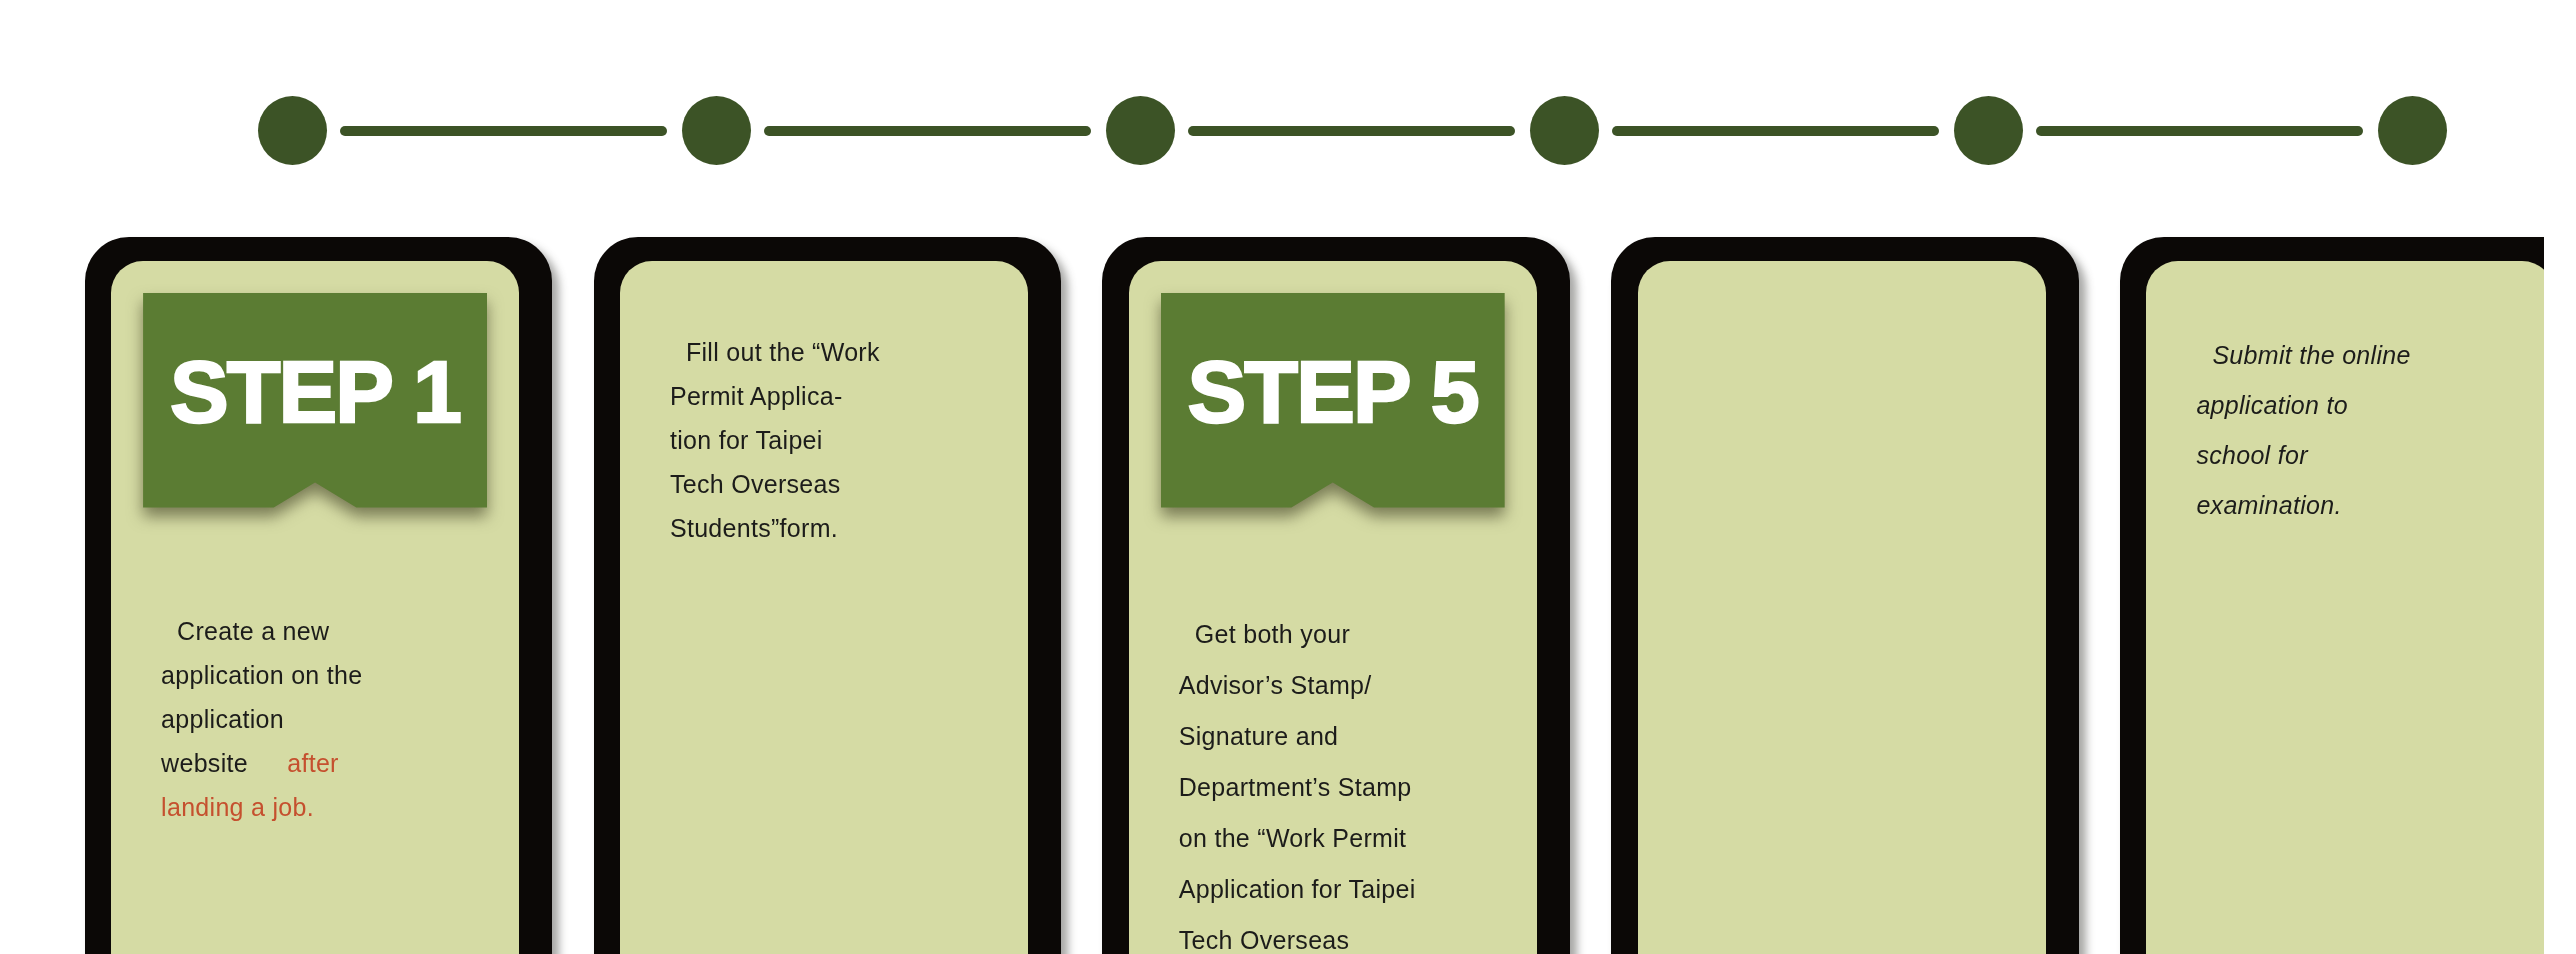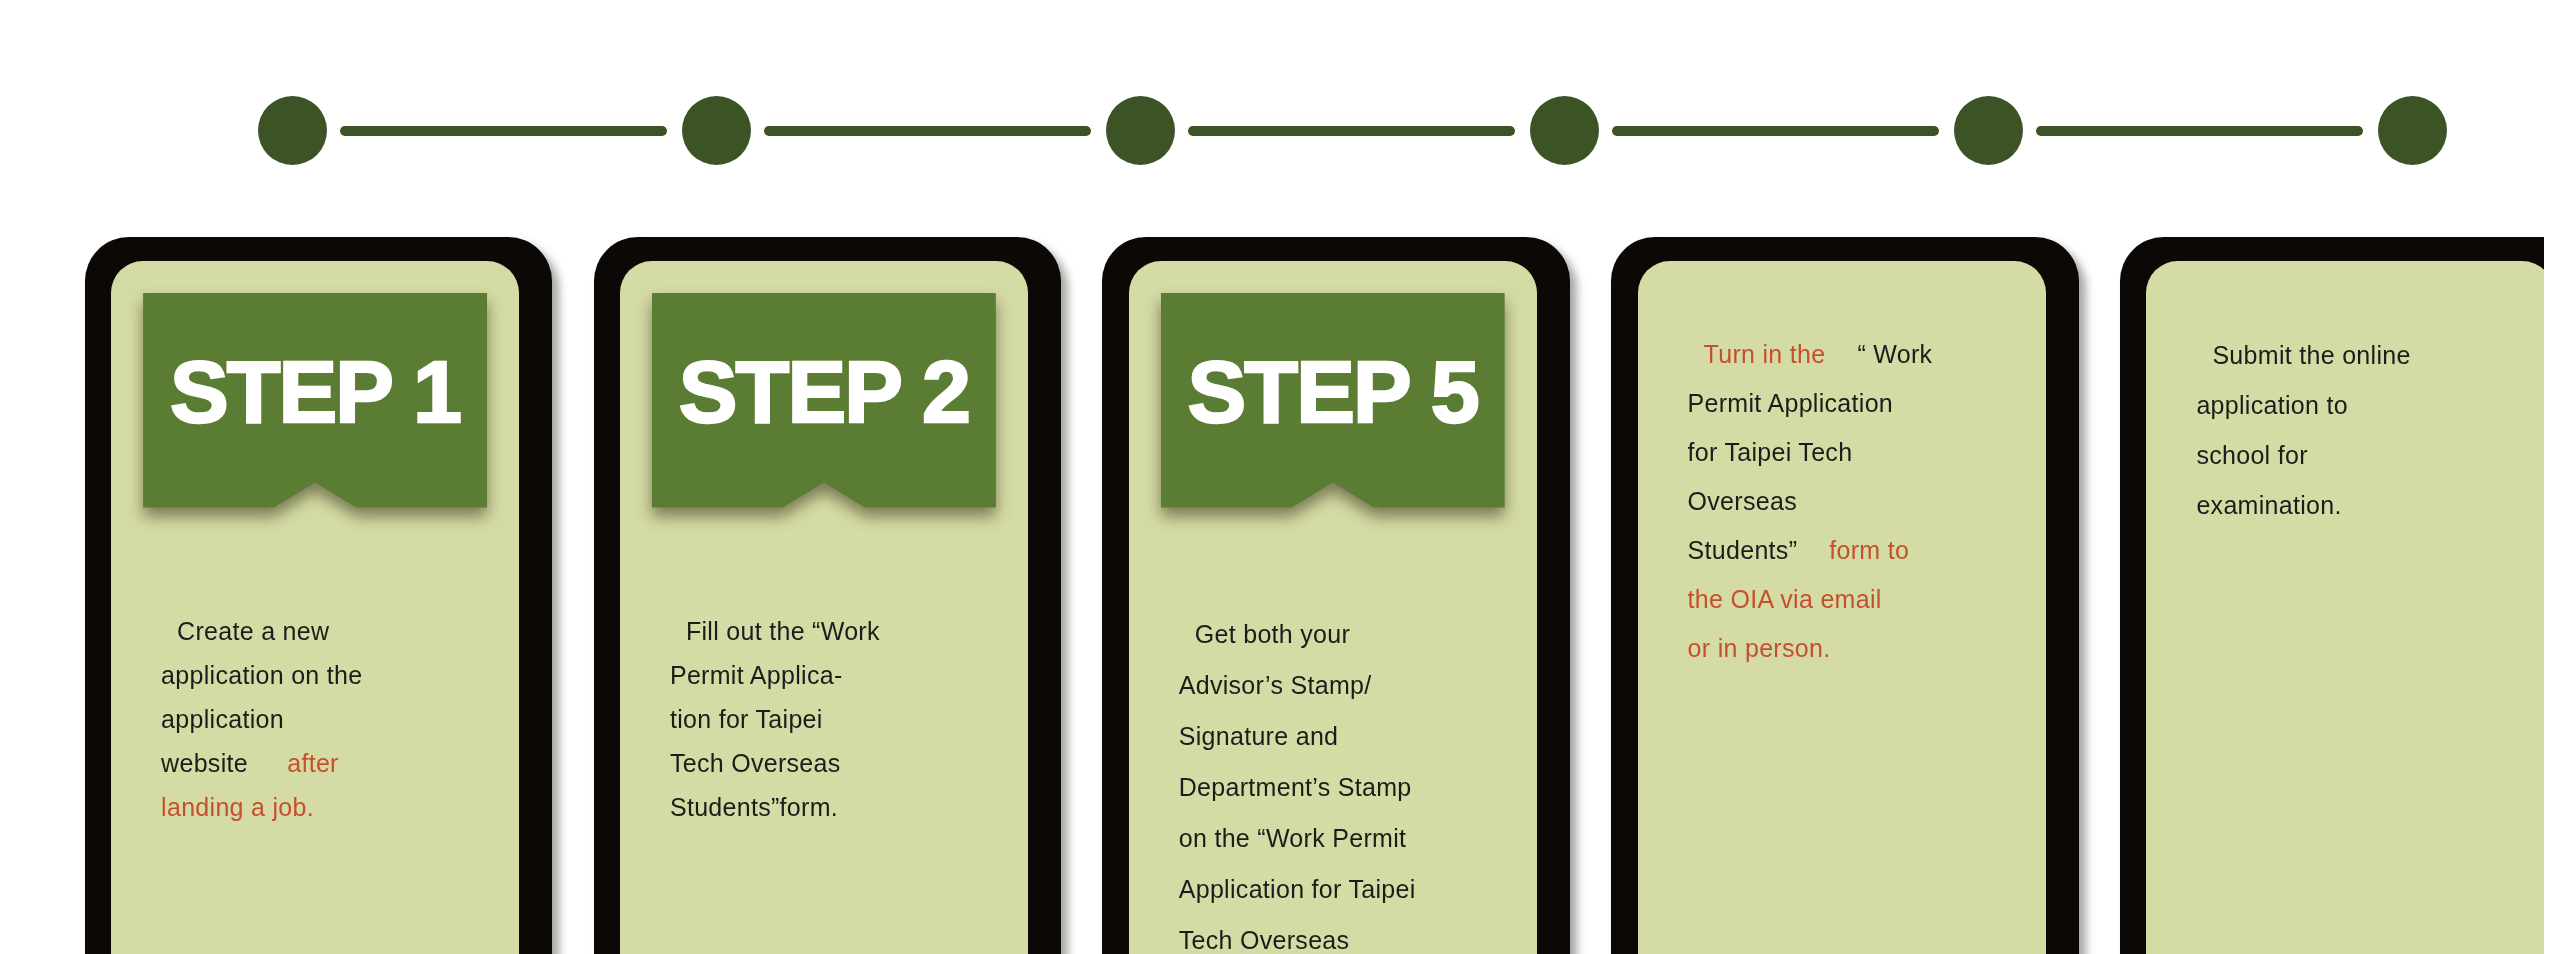--- a/index.html
+++ b/index.html
@@ -75,21 +75,21 @@
   .step-body {
     padding:53px 28.5px 0 34px;
     font-size:25px;
     letter-spacing:0.3px;
     color:#1c1c1a;
     white-space:pre-line;
   }
   .step-body .red { color:#c5502e; }
   .lh46 { line-height:44px; }
   .lh52 { line-height:49px; }
-  .lh53 { line-height:50px; }
+  .lh53 { line-height:50px;font-style:italic; }
   .lh54 { line-height:51px; }
 </style>
 </head>
 <body>
 
 <div class="page">
 
   <div class="timeline">
     <div class="tl-node n1"></div>
     <div class="tl-node n2"></div>
@@ -116,25 +116,20 @@
         <p class="step-body lh46"><span>Create a new
 application on the
 application
 website </span><span class="red">after
 landing a job.</span></p>
       </div>
     </div>
 
     <div class="card">
       <div class="card-inner">
-        <div class="header-wrap">
-          <div class="step-header">
-            <span class="step-title">STEP 2</span>
-          </div>
-        </div>
         <p class="step-body lh46"><span>Fill out the “Work
 Permit Applica-
 tion for Taipei
 Tech Overseas
 Students”form.</span></p>
       </div>
     </div>
 
     <div class="card">
       <div class="card-inner">
@@ -149,27 +144,20 @@
 Department’s Stamp
 on the “Work Permit
 Application for Taipei
 Tech Overseas
 Students” form.</span></p>
       </div>
     </div>
 
     <div class="card">
       <div class="card-inner">
-        <p class="step-body lh52"><span class="red">Turn in the</span><span>“ Work
-Permit Application
-for Taipei Tech
-Overseas
-Students”</span><span class="red">form to
-the OIA via email
-or in person.</span></p>
       </div>
     </div>
 
 
     <div class="card">
       <div class="card-inner">
         <p class="step-body lh53"><span>Submit the online
 application to
 school for
 examination.</span></p>

